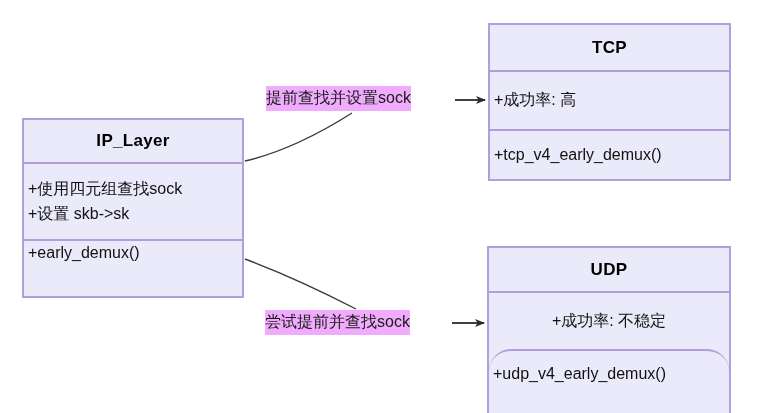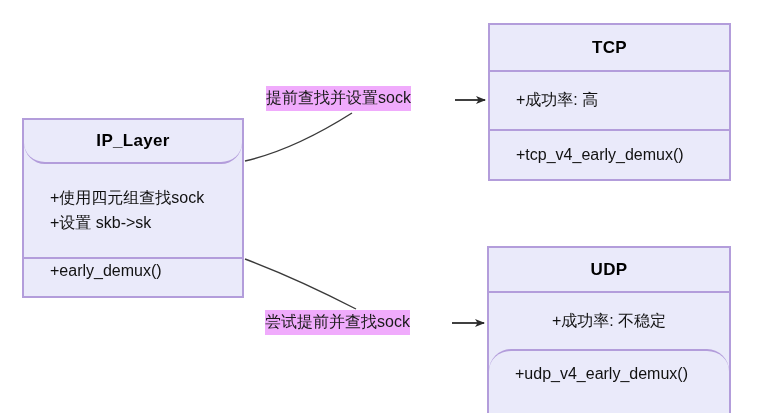--- a/index.html
+++ b/index.html
@@ -38,36 +38,36 @@
     align-items: center;
     justify-content: center;
     border-bottom: 2px solid #b39ddb;
     letter-spacing: 0.3px;
   }
   .uml-section {
     box-sizing: border-box;
     display: flex;
     flex-direction: column;
     justify-content: center;
-    padding: 0 26px;
+    padding: 0 4px;
   }
   .uml-section + .uml-section {
     border-top: 2px solid #b39ddb;
   }
   .uml-row {
     font-size: 16px;
     color: #111111;
     line-height: 1.55;
     white-space: nowrap;
   }
 
   
   #box-ip     { left: 22px;  top: 118px; width: 222px; height: 180px; }
-  #box-ip .uml-title   { height: 44px; border-radius: 21px; }
-  #box-ip .sec-attrs   { height: 93px; }
+  #box-ip .uml-title   { height: 44px; }
+  #box-ip .sec-attrs   { height: 75px; }
   #box-ip .sec-ops     { height: 27px; justify-content: center; }
 
   #box-tcp    { left: 488px; top: 23px;  width: 243px; height: 158px; }
   #box-tcp .uml-title  { height: 47px; }
   #box-tcp .sec-attrs  { height: 57px; }
   #box-tcp .sec-ops    { height: 50px; }
 
   #box-udp    { left: 487px; top: 246px; width: 244px; height: 172px; }
   #box-udp .uml-title  { height: 45px; }
   #box-udp .sec-attrs  { height: 56px; text-align: center; }

